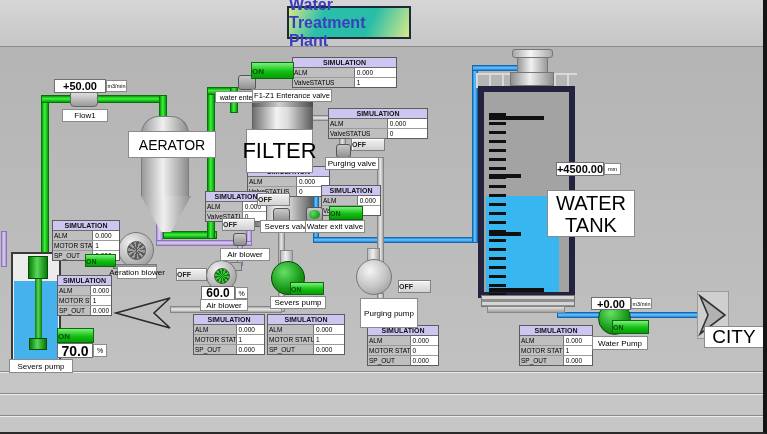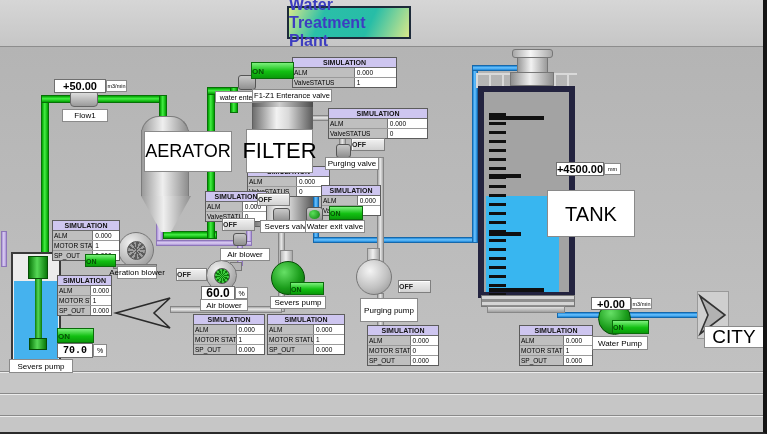--- a/index.html
+++ b/index.html
@@ -126,21 +126,21 @@
 
   <div class="vessel" style="left:80px;top:83px;width:9px;height:9px;background:#b5b5b5;border:1px solid #777;z-index:12;"></div>
   <div class="vessel" style="left:70px;top:90px;width:28px;height:17px;border-radius:4px;background:linear-gradient(#e8e8e8,#9a9a9a);border:1px solid #666;z-index:12;"></div>
   <div class="disp" style="left:54px;top:79px;width:52px;height:14px;">+50.00</div>
   <div class="unit" style="left:106px;top:80px;width:21px;height:12px;">m3/min</div>
   <div class="lbl" style="left:62px;top:109px;width:46px;height:13px;">Flow1</div>
 
   <div class="vessel" style="left:141px;top:116px;width:48px;height:18px;border-radius:24px 24px 0 0;background:linear-gradient(90deg,#9a9a9a,#efefef 45%,#8e8e8e);border:1px solid #7c7c7c;"></div>
   <div class="vessel" style="left:141px;top:130px;width:48px;height:66px;background:linear-gradient(90deg,#9a9a9a,#efefef 45%,#8e8e8e);border-left:1px solid #7c7c7c;border-right:1px solid #7c7c7c;"></div>
   <div class="vessel" style="left:141px;top:196px;width:50px;height:36px;background:linear-gradient(90deg,#9a9a9a,#efefef 45%,#8e8e8e);clip-path:polygon(0 0,100% 0,60% 100%,40% 100%);"></div>
-  <div class="lbl" style="left:144px;top:131px;width:88px;height:41px;font-size:18px;">AERATOR</div>
+  <div class="lbl" style="left:128px;top:131px;width:88px;height:27px;font-size:14px;">AERATOR</div>
 
   <div class="vessel" style="left:252px;top:99px;width:61px;height:128px;background:linear-gradient(90deg,#6f6f6f,#f2f2f2 40%,#d9d9d9 60%,#5f5f5f);border:1px solid #606060;"></div>
   <div class="vessel" style="left:252px;top:99px;width:61px;height:8px;background:linear-gradient(90deg,#555,#cfcfcf 45%,#4a4a4a);"></div>
   <div class="lbl" style="left:246px;top:129px;width:67px;height:44px;font-size:22px;">FILTER</div>
 
   <div class="vicon" style="left:238px;top:75px;width:18px;height:15px;"></div>
   <div class="btn on" style="left:251px;top:62px;width:43px;height:17px;line-height:17px;font-size:8px;">ON</div>
   <div class="sim" style="left:292px;top:57px;width:105px;">
     <div class="sim-h">SIMULATION</div>
     <div class="sim-r">
@@ -246,42 +246,42 @@
     <div class="sim-r">
         <span class="sl">MOTOR STATUS</span>
         <span class="sv">1</span>
       </div>
     <div class="sim-r">
         <span class="sl">SP_OUT</span>
         <span class="sv">0.000</span>
       </div>
   </div>
   <div class="btn on" style="left:57px;top:328px;width:37px;height:15px;line-height:15px;font-size:8px;">ON</div>
-  <div class="disp" style="left:57px;top:343px;width:36px;height:15px;font-size:10px;font-family:Liberation Mono, monospace;">70.0</div>
+  <div class="disp" style="left:57px;top:343px;width:36px;height:15px;font-size:14px;">70.0</div>
   <div class="unit" style="left:93px;top:344px;width:14px;height:13px;font-size:7px;">%</div>
   <div class="lbl" style="left:9px;top:359px;width:64px;height:14px;">Severs pump</div>
 
   <div class="btn off" style="left:176px;top:268px;width:31px;height:13px;line-height:12px;">OFF</div>
   <div class="blower" style="left:206px;top:260px;width:29px;height:29px;">
     <div class="fan green" style="left:7px;top:7px;width:14px;height:14px;"></div>
   </div>
   <div class="vessel" style="left:230px;top:262px;width:12px;height:9px;background:#b5b5b5;border:1px solid #777;z-index:11;"></div>
   <div class="disp" style="left:201px;top:286px;width:34px;height:14px;font-size:12px;">60.0</div>
   <div class="unit" style="left:235px;top:287px;width:13px;height:12px;font-size:7px;">%</div>
   <div class="lbl" style="left:200px;top:299px;width:48px;height:12px;">Air blower</div>
 
   <div class="stub" style="left:280px;top:250px;width:13px;height:16px;"></div>
   <div class="pump" style="left:271px;top:261px;width:32px;height:32px;"></div>
   <div class="btn on" style="left:290px;top:282px;width:34px;height:13px;line-height:13px;">ON</div>
   <div class="lbl" style="left:270px;top:296px;width:56px;height:13px;">Severs pump</div>
 
   <div class="stub" style="left:367px;top:248px;width:13px;height:16px;"></div>
   <div class="pump grey" style="left:356px;top:259px;width:34px;height:34px;"></div>
   <div class="btn off" style="left:398px;top:280px;width:33px;height:13px;line-height:12px;">OFF</div>
-  <div class="lbl" style="left:360px;top:298px;width:58px;height:24px;">Purging pump</div>
+  <div class="lbl" style="left:360px;top:298px;width:58px;height:30px;">Purging pump</div>
 
   <div class="sim" style="left:193px;top:314px;width:72px;">
     <div class="sim-h">SIMULATION</div>
     <div class="sim-r">
         <span class="sl">ALM</span>
         <span class="sv">0.000</span>
       </div>
     <div class="sim-r">
         <span class="sl">MOTOR STATUS</span>
         <span class="sv">1</span>
@@ -350,20 +350,21 @@
   <div class="vessel" style="left:489px;top:113px;width:17px;height:182px;background:repeating-linear-gradient(180deg,#101010 0 3px,transparent 3px 9px);z-index:16;"></div>
   <div class="ruler-major" style="left:489px;top:116px;width:55px;height:4px;"></div>
   <div class="ruler-major" style="left:489px;top:174px;width:32px;height:4px;"></div>
   <div class="ruler-major" style="left:489px;top:232px;width:32px;height:4px;"></div>
   <div class="ruler-major" style="left:489px;top:288px;width:55px;height:4px;"></div>
   <div class="vessel" style="left:481px;top:295px;width:94px;height:12px;background:repeating-linear-gradient(180deg,#d5d5d5 0 3px,#8f8f8f 3px 6px);border:1px solid #777;z-index:14;"></div>
   <div class="vessel" style="left:487px;top:306px;width:78px;height:7px;background:linear-gradient(#e2e2e2,#9f9f9f);border:1px solid #888;z-index:14;"></div>
   <div class="disp" style="left:556px;top:162px;width:48px;height:14px;z-index:33;">+4500.00</div>
   <div class="unit" style="left:604px;top:163px;width:17px;height:12px;">mm</div>
   <div class="lbl" style="left:547px;top:190px;width:88px;height:47px;font-size:20px;flex-direction:column;line-height:22px;">
+    <span>WATER</span>
     <span>TANK</span>
   </div>
 
   <div class="disp" style="left:591px;top:297px;width:40px;height:13px;">+0.00</div>
   <div class="unit" style="left:631px;top:298px;width:21px;height:11px;">m3/min</div>
   <div class="pump" style="left:598px;top:302px;width:31px;height:31px;"></div>
   <div class="btn on" style="left:612px;top:320px;width:37px;height:14px;line-height:14px;">ON</div>
   <div class="lbl" style="left:592px;top:336px;width:56px;height:14px;">Water Pump</div>
   <div class="vessel" style="left:697px;top:291px;width:32px;height:48px;background:#cfcfcf;border:1px solid #999;z-index:19;"></div>
   <svg class="arrow-svg" style="left:698px;top:292px;" width="30" height="46" viewBox="0 0 30 46">

